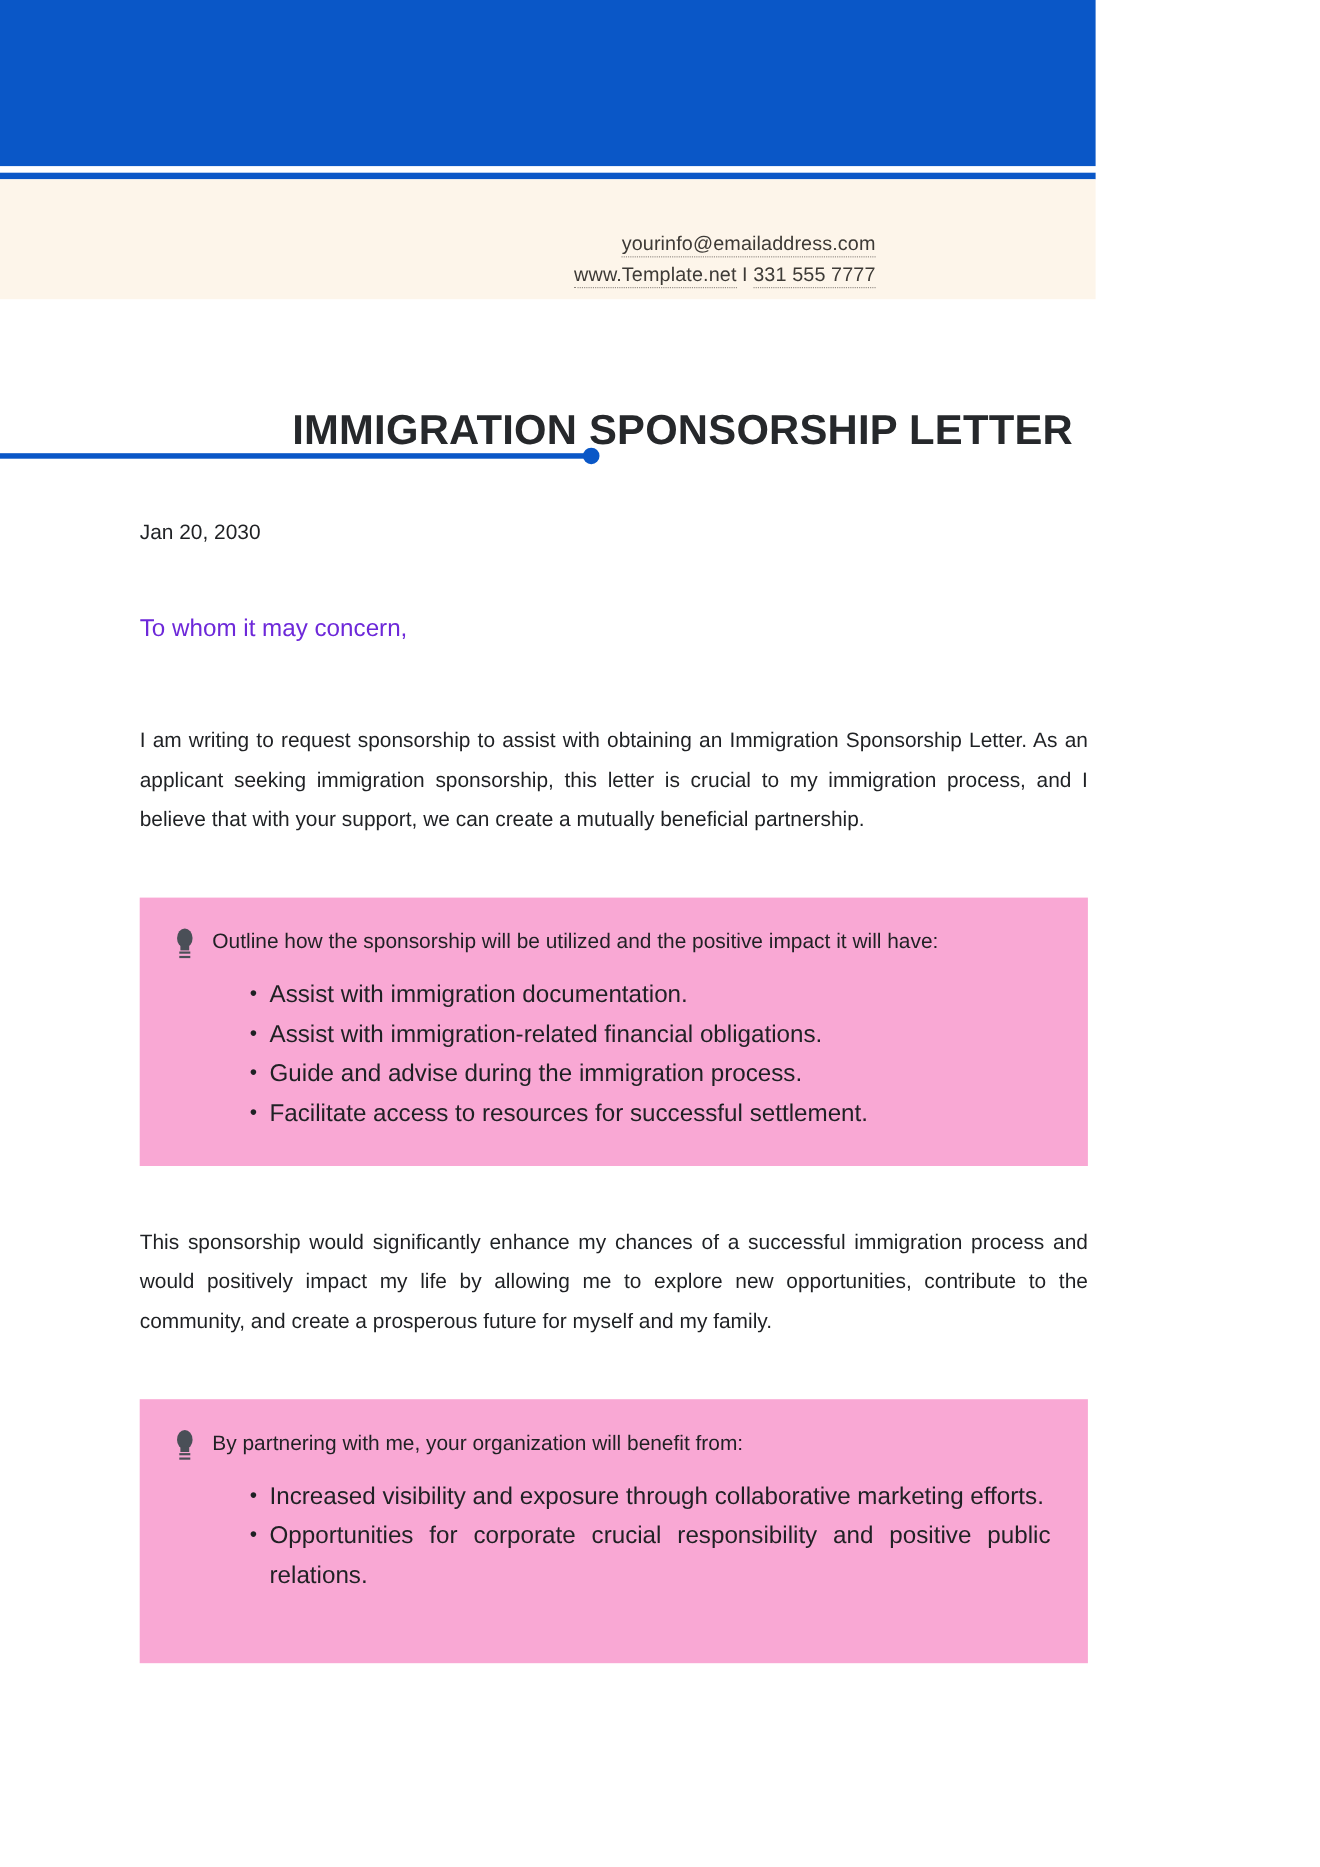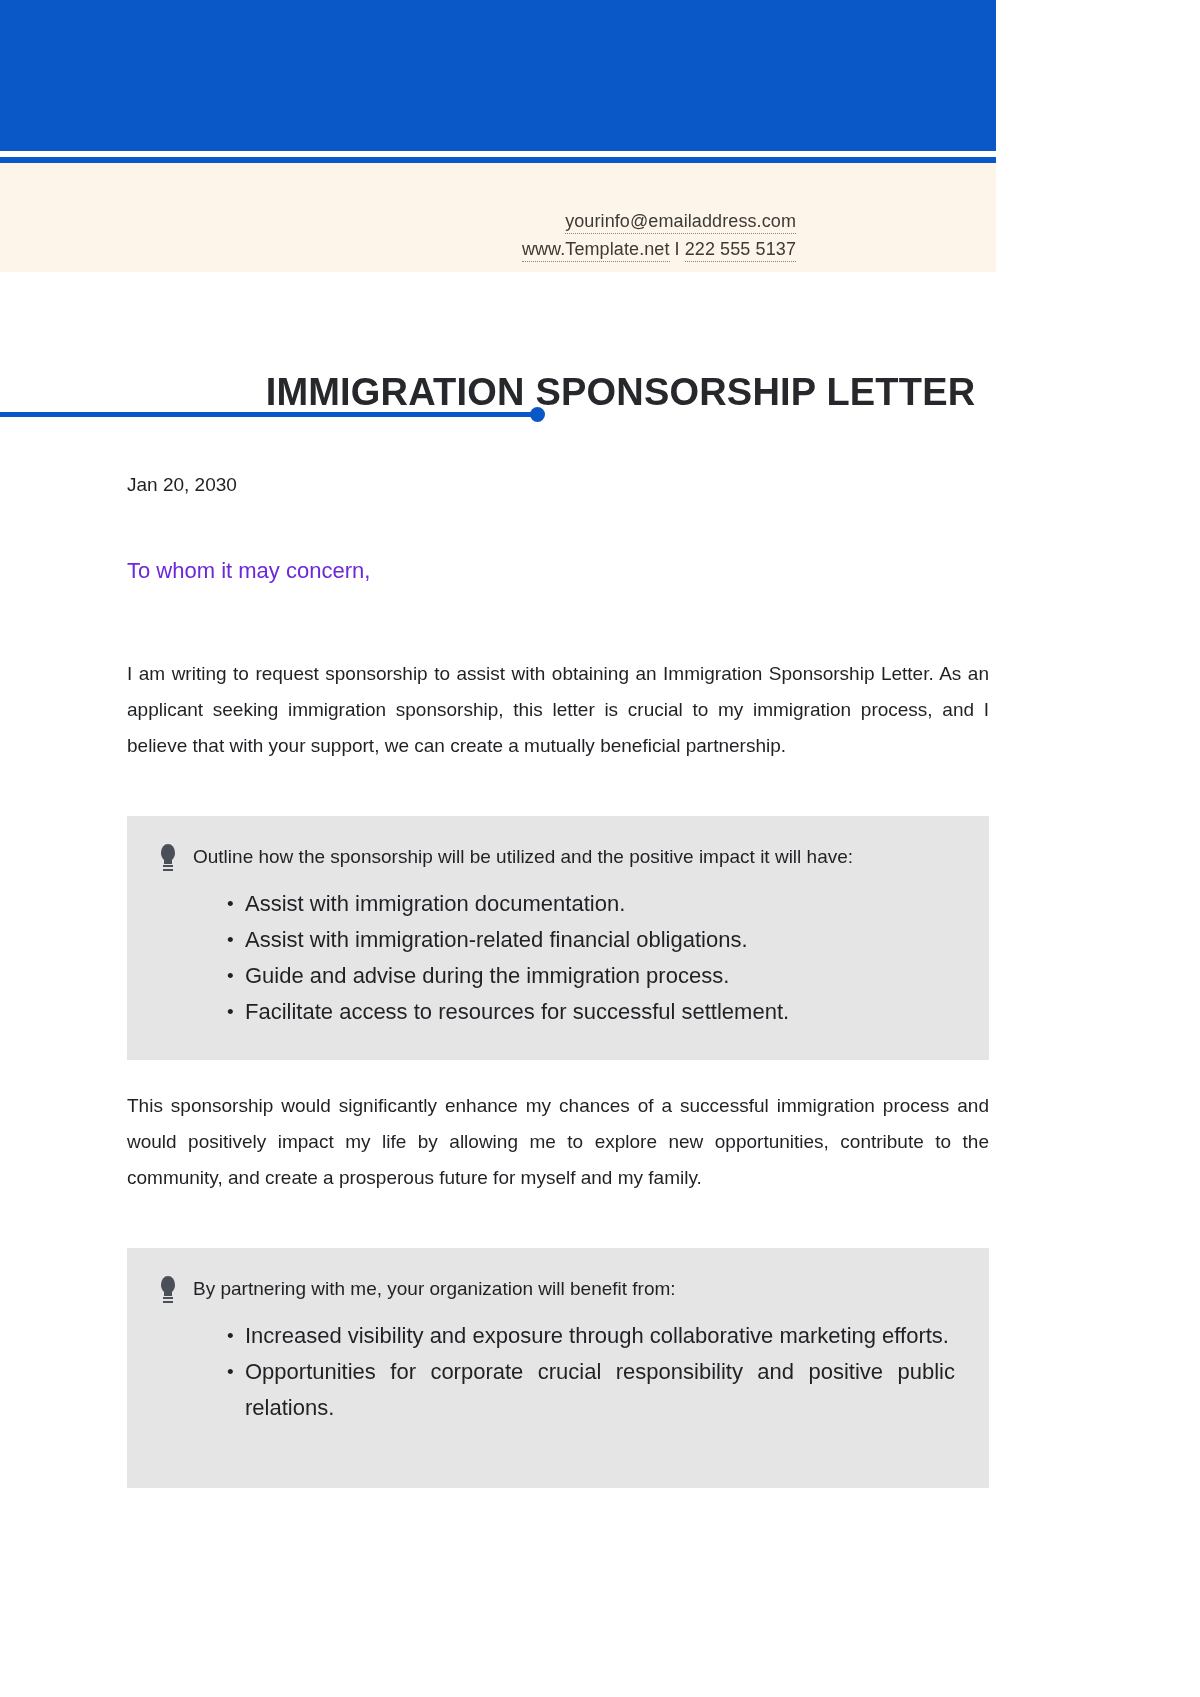--- a/index.html
+++ b/index.html
@@ -147,23 +147,23 @@
   .para {
     font-size: 19px;
     color: #1f2124;
     line-height: 36px;
     text-align: justify;
     margin-bottom: 52px;
   }
 
   
   .callout {
-    background: #e5e5e5;
+    background: #f9a8d4;
     padding: 26px 30px 30px 30px;
-    margin-bottom: 28px;
+    margin-bottom: 52px;
   }
 
   .callout-head {
     display: flex;
     align-items: flex-start;
     gap: 14px;
     margin-bottom: 14px;
   }
 
   .bulb-icon {
@@ -244,21 +244,21 @@
   <div class="cream-band">
     <div class="accent-line"></div>
     <div class="accent-dot"></div>
   </div>
 
   <div class="contact">
     <span class="line">
       <span class="u">yourinfo@emailaddress.com</span>
     </span>
     <span class="line">
-      <span class="u">www.Template.net</span><span class="sep">I</span><span class="u">222 555 5137</span>
+      <span class="u">www.Template.net</span><span class="sep">I</span><span class="u">331 555 7777</span>
     </span>
   </div>
 
   <div class="logo-box">
     <span class="mark">T.</span>
   </div>
 
   <div class="doc-title">IMMIGRATION SPONSORSHIP LETTER</div>
 
   <div class="body">

